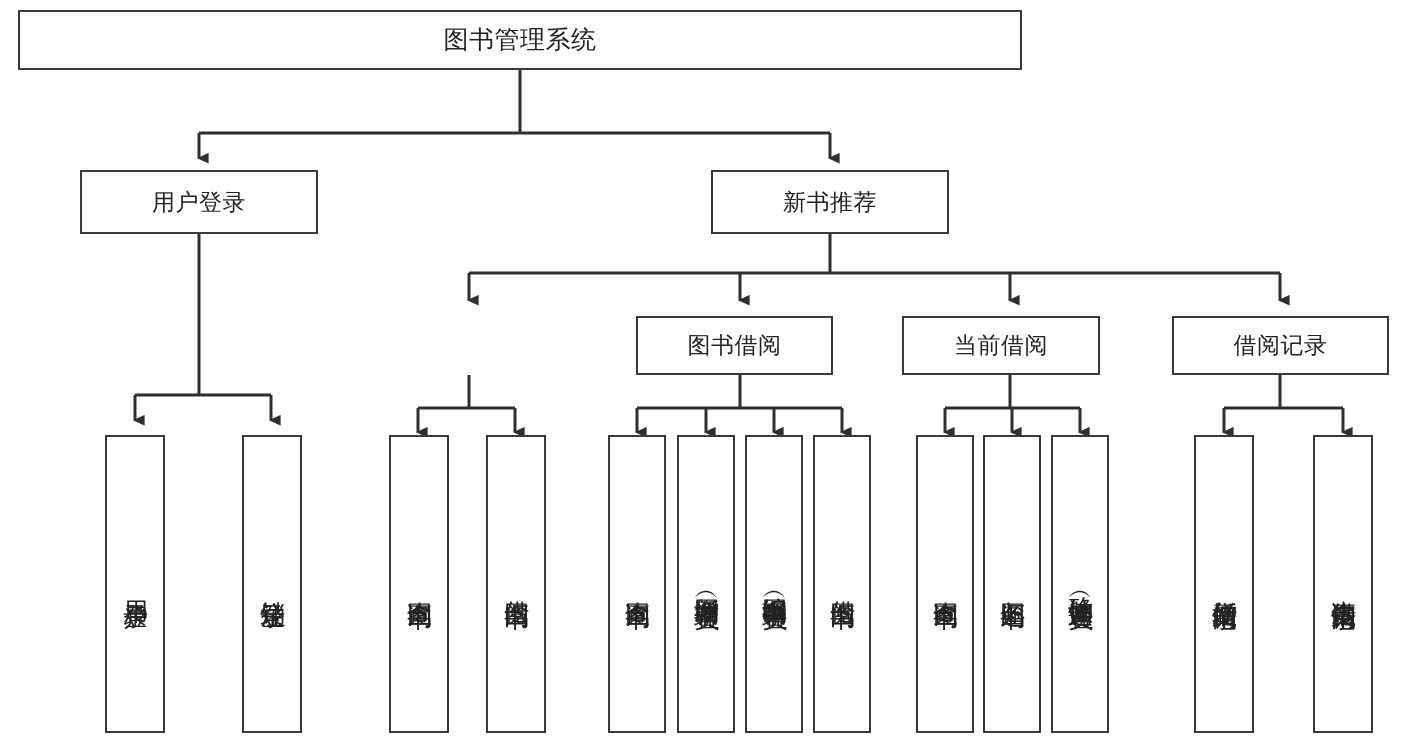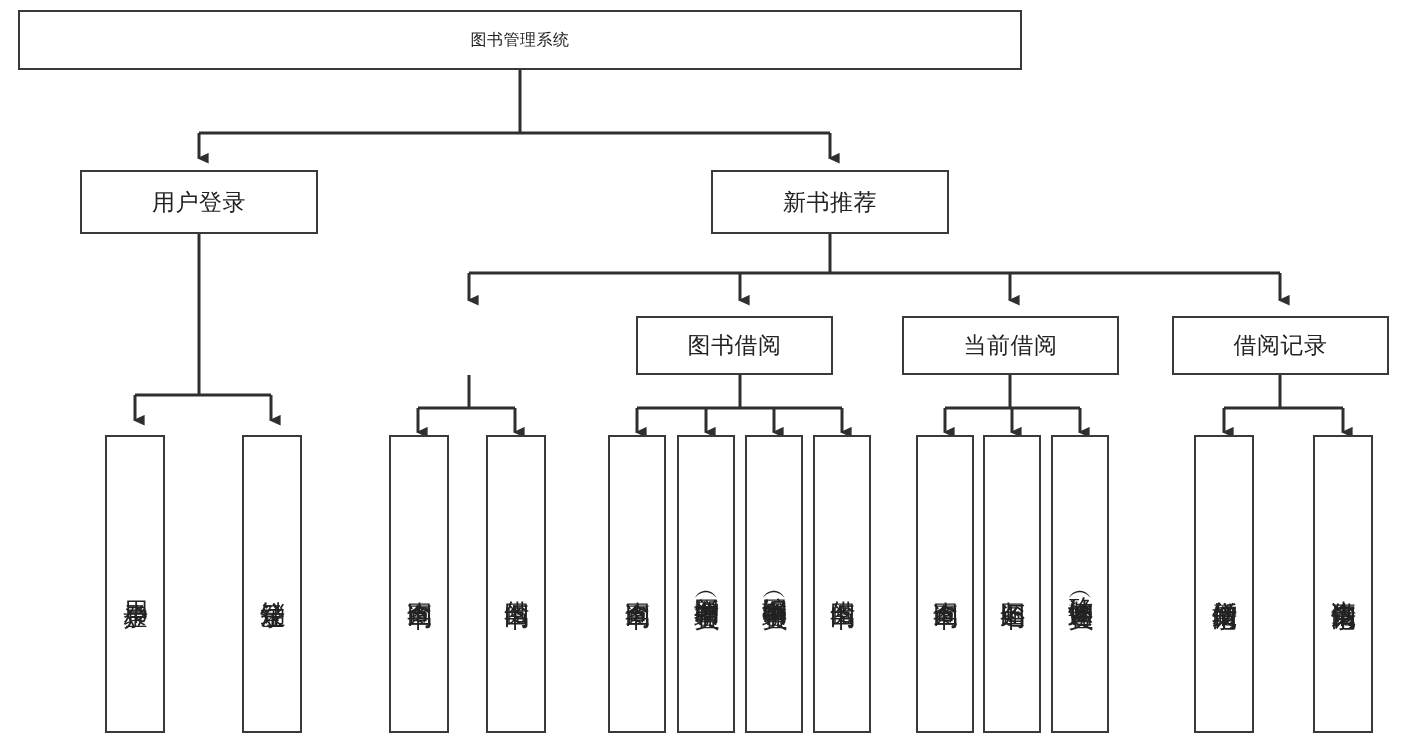--- a/index.html
+++ b/index.html
@@ -41,21 +41,21 @@
     display: block;
     line-height: 1.22;
     color: #222222;
   }
   
   .node.h .label {
     font-size: 23px;
     letter-spacing: 0.5px;
   }
   .node.root .label {
-    font-size: 16px;
+    font-size: 25px;
   }
   
   .node.v {
     align-items: center;
     justify-content: center;
   }
   .node.v .label {
     writing-mode: vertical-rl;
     text-orientation: upright;
     font-size: 25px;
@@ -136,21 +136,21 @@
   <div class="node h" style="left:80px; top:170px; width:238px; height:64px;">
     <span class="label">用户登录</span>
   </div>
   <div class="node h" style="left:711px; top:170px; width:238px; height:64px;">
     <span class="label">新书推荐</span>
   </div>
 
   <div class="node h" style="left:636px; top:316px; width:197px; height:59px;">
     <span class="label">图书借阅</span>
   </div>
-  <div class="node h" style="left:902px; top:316px; width:217px; height:59px;">
+  <div class="node h" style="left:902px; top:316px; width:198px; height:59px;">
     <span class="label">当前借阅</span>
   </div>
   <div class="node h" style="left:1172px; top:316px; width:217px; height:59px;">
     <span class="label">借阅记录</span>
   </div>
 
   <div class="node v" style="left:105px; top:435px; width:60px; height:298px;">
     <span class="label">用户登录</span>
   </div>
   <div class="node v" style="left:242px; top:435px; width:60px; height:298px;">

